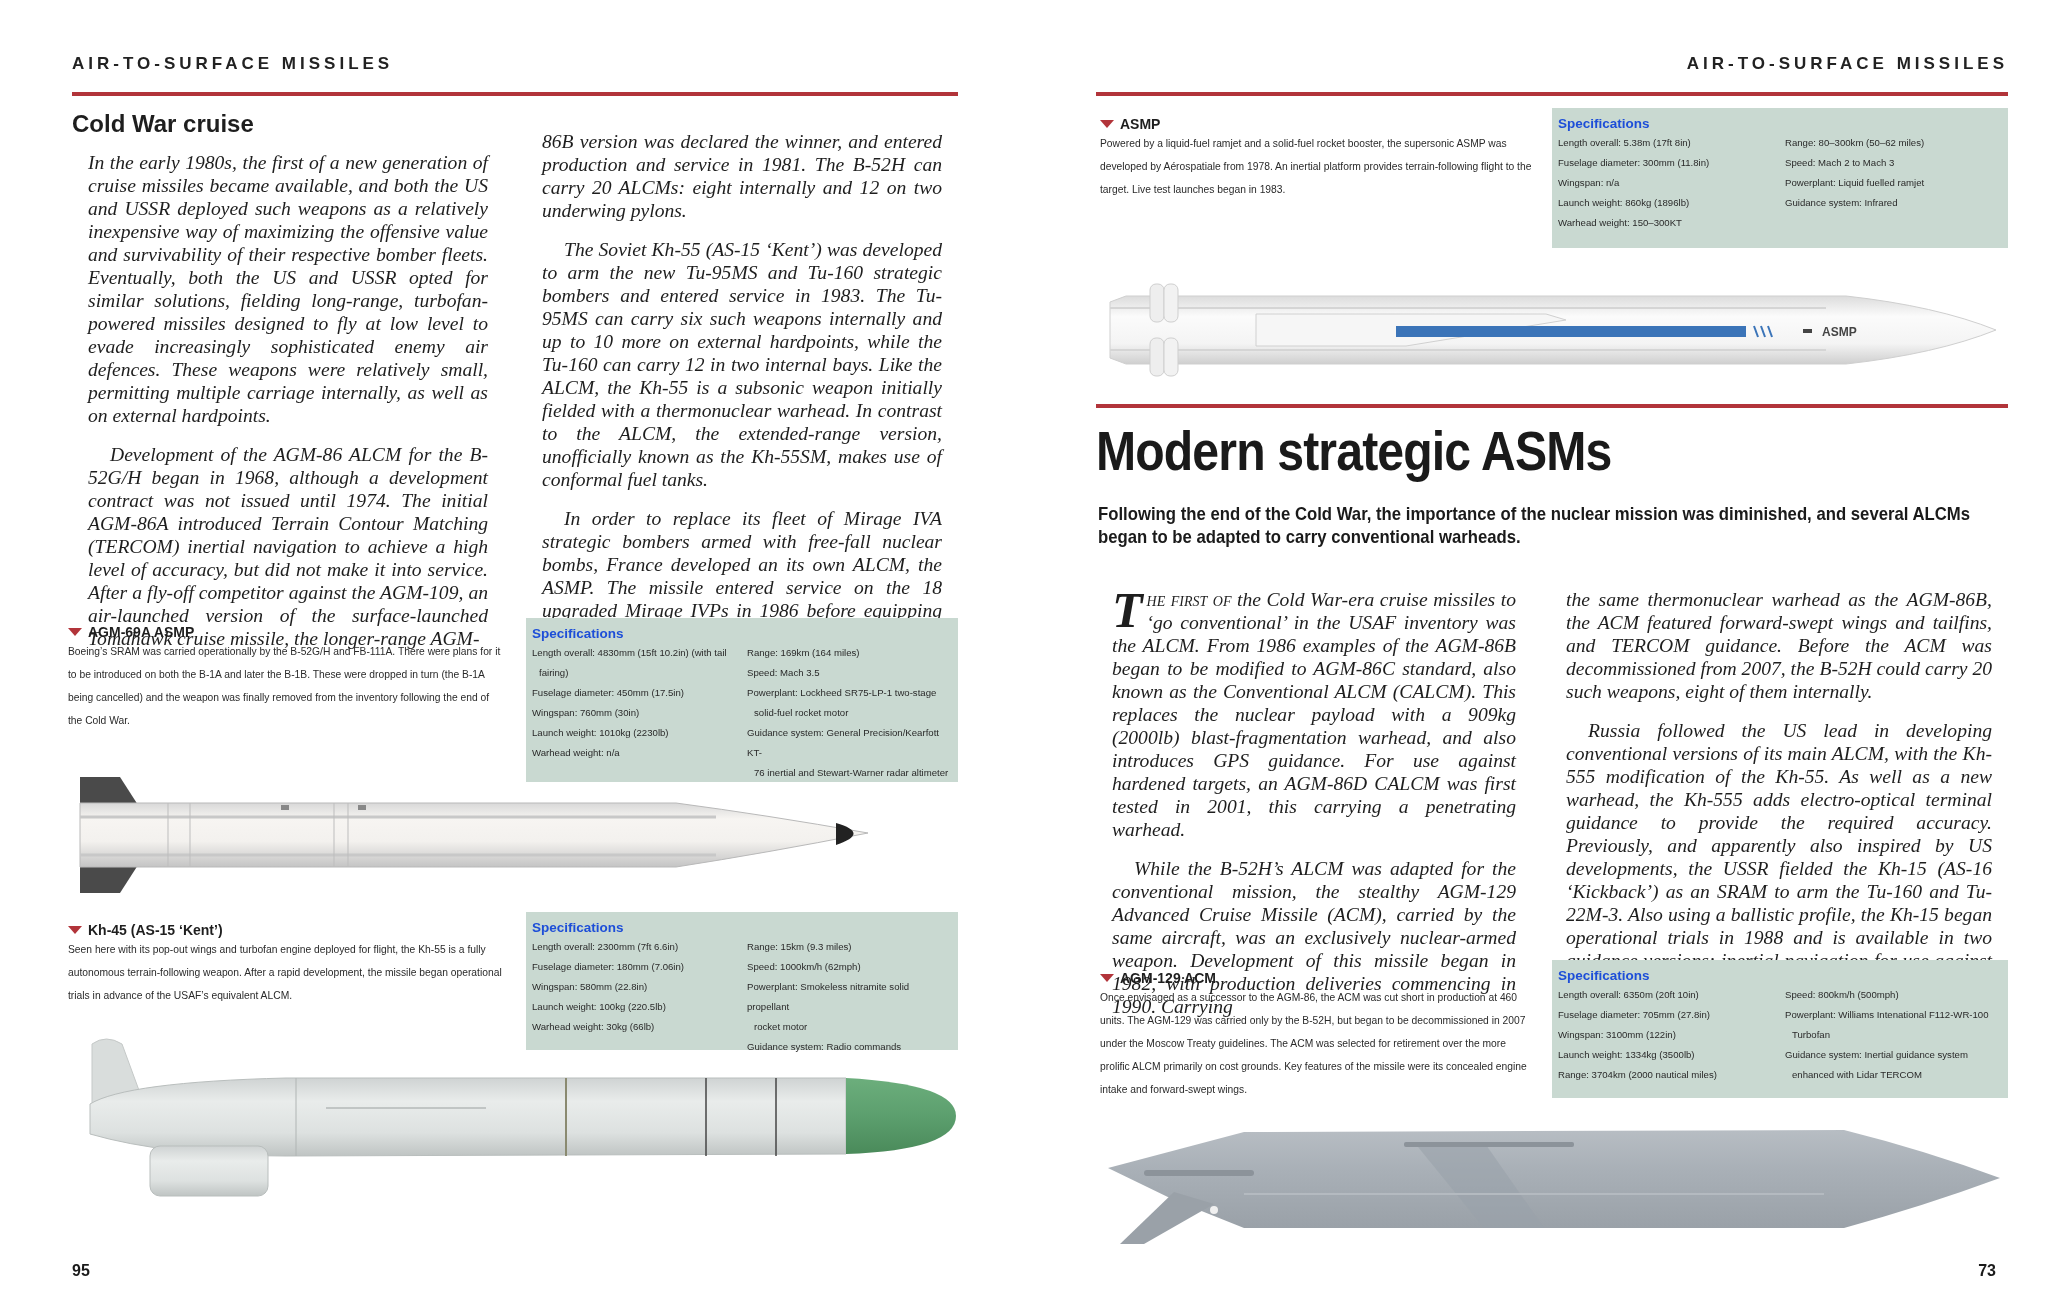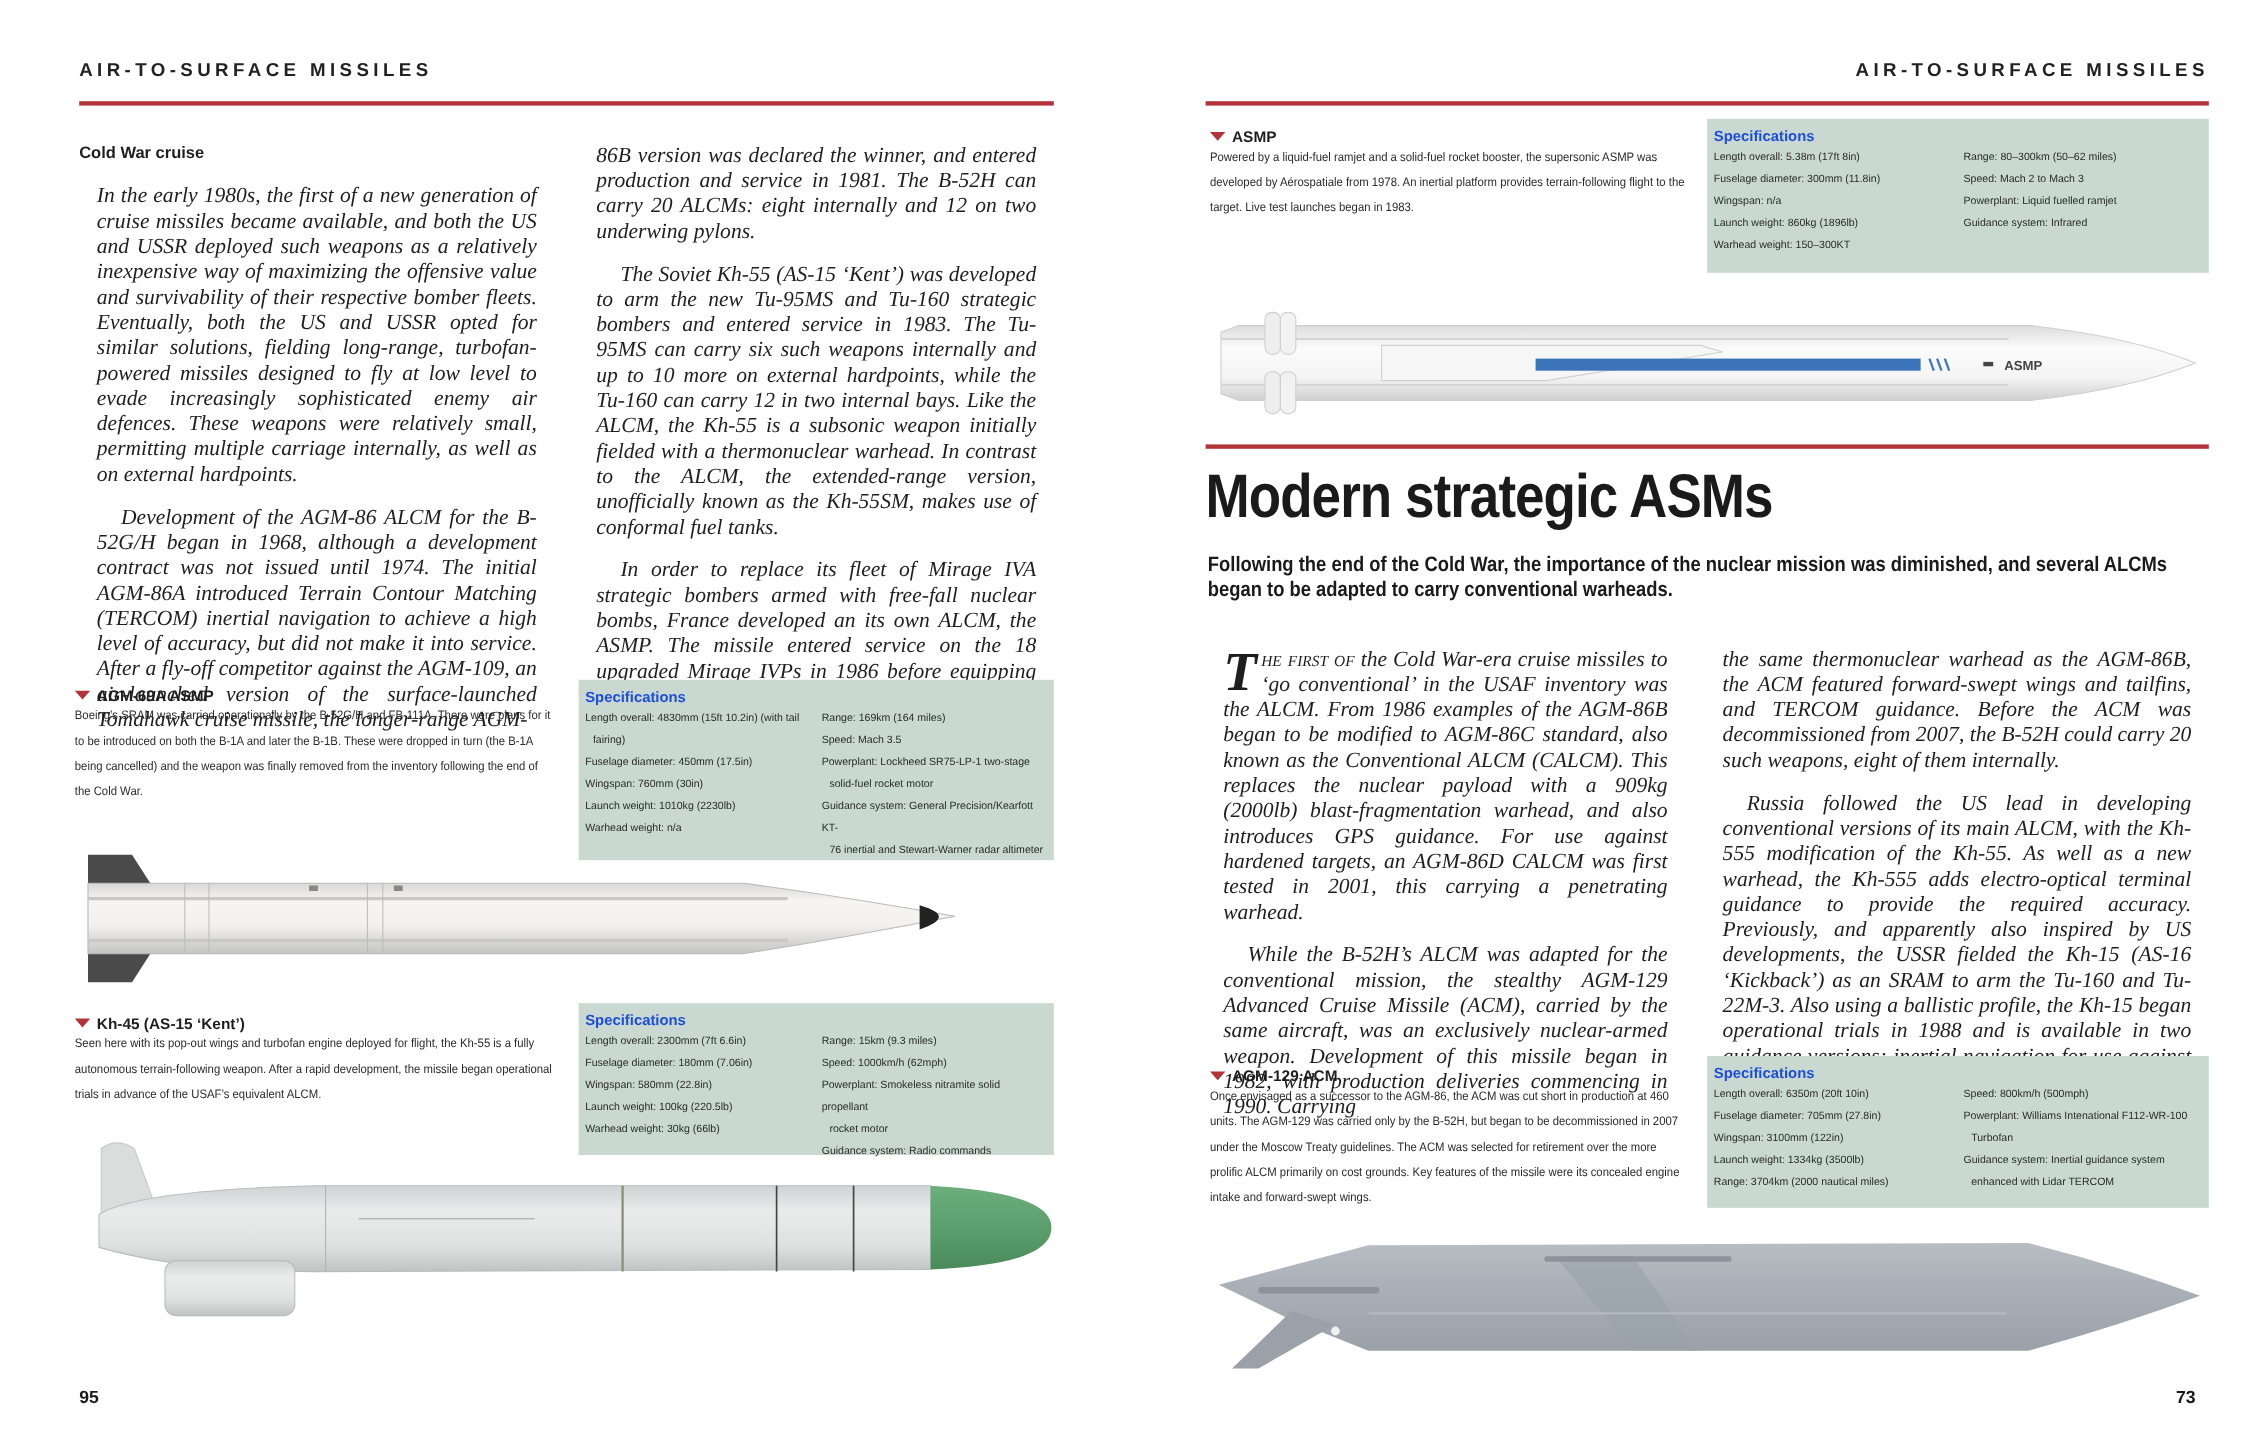--- a/index.html
+++ b/index.html
@@ -5,21 +5,21 @@
   html, body { margin:0; padding:0; }
   body { width:2048px; height:1300px; background:#ffffff; position:relative; overflow:hidden; color:#1e1e1e; }
   .page { position:absolute; top:0; height:920px; }
   .page-left { left:0; width:1024px; }
   .page-right { left:1024px; width:1024px; }
   .running-head { position:absolute; top:54px; font-family:"Liberation Sans", sans-serif; font-weight:bold; font-size:17px; letter-spacing:4px; color:#222; }
   .rule { position:absolute; height:4px; background:#b2343a; }
   .serif { font-family:"Liberation Serif", serif; font-size:19.6px; line-height:23px; text-align:justify; color:#1e1e1e; }
   .serif p { margin:16px;font-style:italic; }
   .serif p.indent { text-indent:22px; }
-  .sec-head { font-family:"Liberation Sans", sans-serif; font-weight:bold; font-size:15px; margin:16px 0 1px 0; color:#1e1e1e; }
+  .sec-head { font-family:"Liberation Sans", sans-serif; font-weight:bold; font-size:24px; margin:0 0 1px 0; color:#1e1e1e; }
   .cap-title { font-family:"Liberation Sans", sans-serif; font-weight:bold; font-size:14px; color:#1e1e1e; display:flex; align-items:center; gap:6px; }
   .tri { width:0; height:0; border-left:7px solid transparent; border-right:7px solid transparent; border-top:8px solid #b2343a; display:inline-block; }
   .cap-body { font-family:"Liberation Sans", sans-serif; font-size:11.2px; line-height:23px; color:#2a2a2a; transform:scaleX(0.92); transform-origin:left; width:108%; }
   .spec { position:absolute; background:#c9d9d1; padding:8px 6px 6px 6px; box-sizing:border-box; font-family:"Liberation Sans", sans-serif; }
   .spec h4 { margin:0 0 2px 0; font-size:13.5px; font-weight:bold; color:#1d4ed8; }
   .spec .cols { display:flex; gap:10px; }
   .spec .col { flex:1; }
   .spec .row { font-size:9.6px; line-height:20px; color:#2a2a2a; }
   .spec .row.cont { padding-left:7px; }
   .title { position:absolute; font-family:"Liberation Sans", sans-serif; font-weight:bold; font-size:56px; letter-spacing:-1px; color:#1a1a1a; transform:scaleX(0.86); transform-origin:left; white-space:nowrap; }

